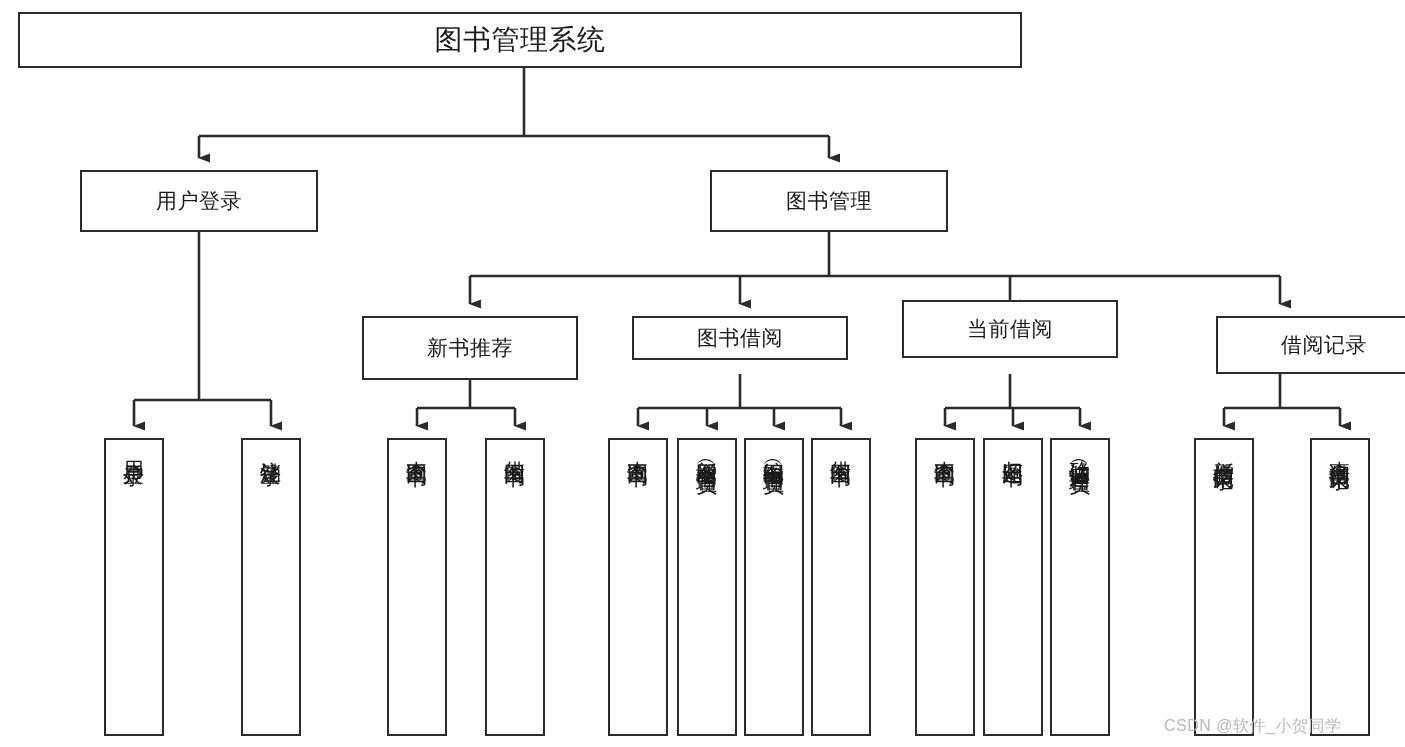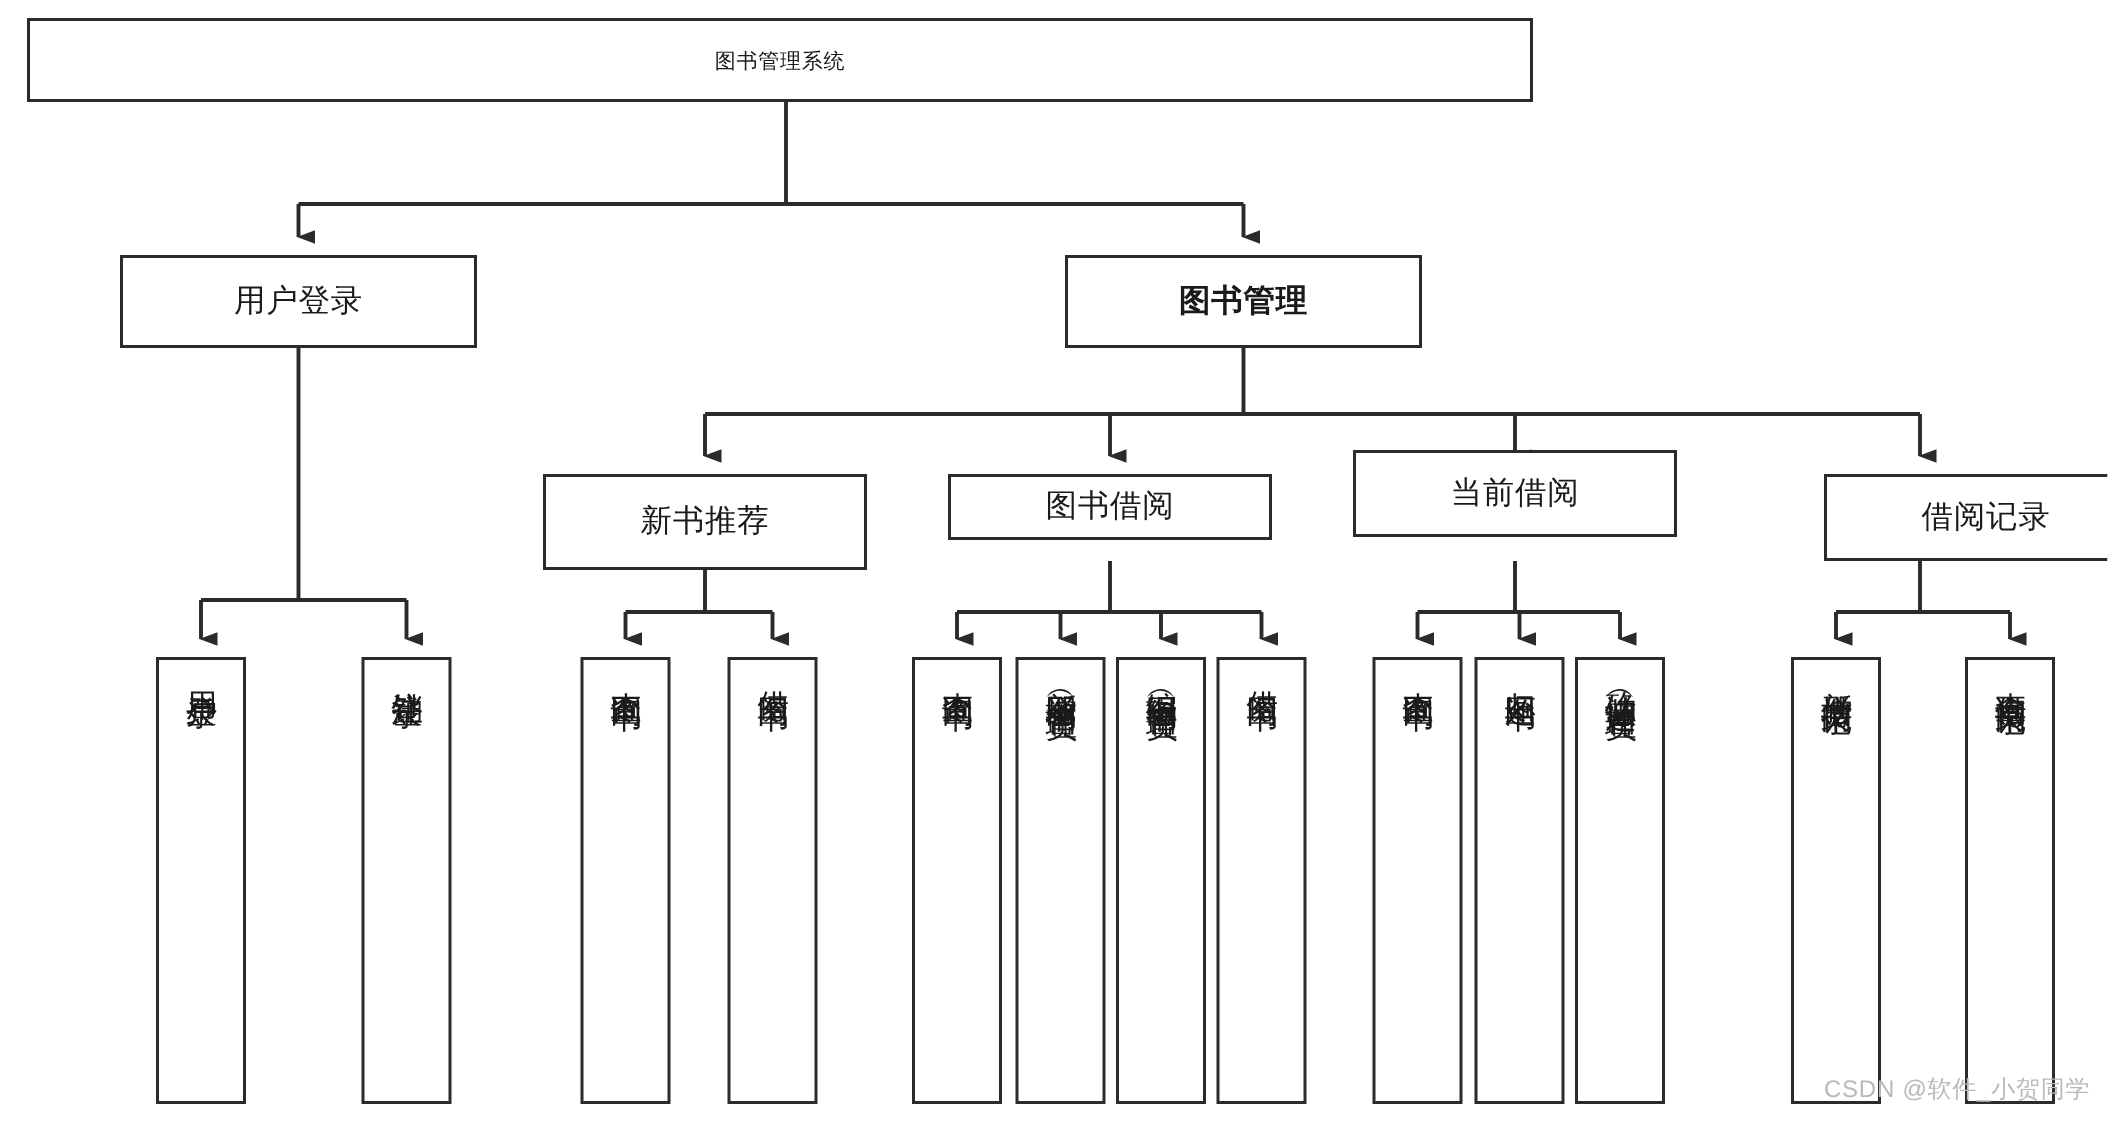--- a/index.html
+++ b/index.html
@@ -50,21 +50,21 @@
     justify-content: center;
     padding-top: 4px;
   }
   .node.vert .label {
     writing-mode: vertical-rl;
     text-orientation: upright;
     font-size: 21px;
     line-height: 1.0;
     letter-spacing: 2px;
   }
-  .node.root .label { font-size: 14px; }
+  .node.root .label { font-size: 28px; }
   .watermark {
     position: absolute;
     font-size: 16px;
     color: #b9b9b9;
     white-space: nowrap;
     letter-spacing: 0.5px;
   }
 </style>
 </head>
 <body>
@@ -113,21 +113,21 @@
       </g>
   </svg>
 
   <div id="node-layer">
       <div class="node horiz root" style="left: 18px; top: 12px; width: 1004px; height: 56px;">
         <span class="label">图书管理系统</span>
       </div>
       <div class="node horiz" style="left: 80px; top: 170px; width: 238px; height: 62px;">
         <span class="label">用户登录</span>
       </div>
-      <div class="node horiz" style="left: 710px; top: 170px; width: 238px; height: 62px; font-weight: bold;">
+      <div class="node horiz" style="left: 710px; top: 170px; width: 238px; height: 62px;">
         <span class="label">图书管理</span>
       </div>
       <div class="node horiz" style="left: 362px; top: 316px; width: 216px; height: 64px;">
         <span class="label">新书推荐</span>
       </div>
       <div class="node horiz" style="left: 632px; top: 316px; width: 216px; height: 44px;">
         <span class="label">图书借阅</span>
       </div>
       <div class="node horiz" style="left: 902px; top: 300px; width: 216px; height: 58px;">
         <span class="label">当前借阅</span>
@@ -169,14 +169,14 @@
         <span class="label">确认归还（管理员）</span>
       </div>
       <div class="node vert" style="left: 1194px; top: 438px; width: 60px; height: 298px;">
         <span class="label">新增借阅记录</span>
       </div>
       <div class="node vert" style="left: 1310px; top: 438px; width: 60px; height: 298px;">
         <span class="label">查询借阅记录</span>
       </div>
     </div>
 
-  <div class="watermark" style="left: 1196px; top: 716px; padding-left: 20px;">CSDN @软件_小贺同学</div>
+  <div class="watermark" style="left: 1144px; top: 716px; padding-left: 20px;">CSDN @软件_小贺同学</div>
 </div>
 
 </body></html>

